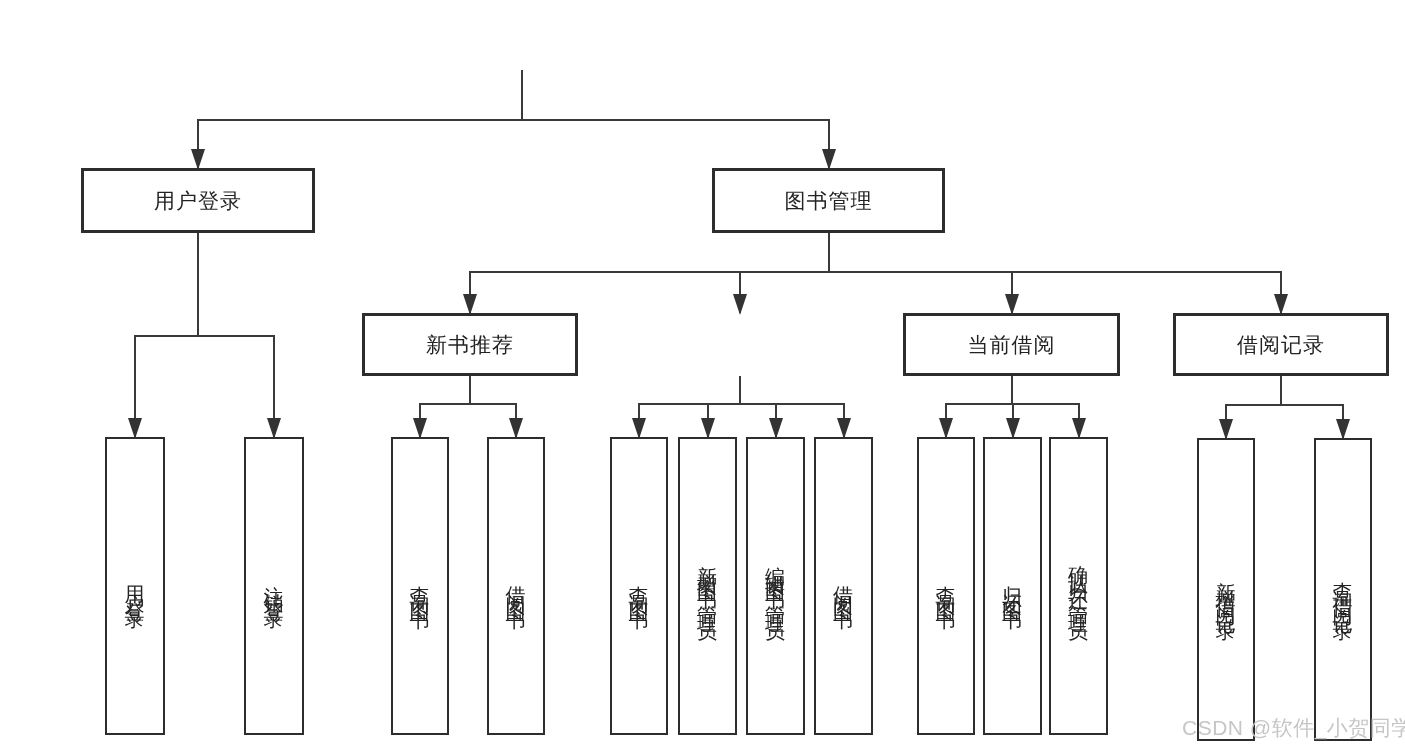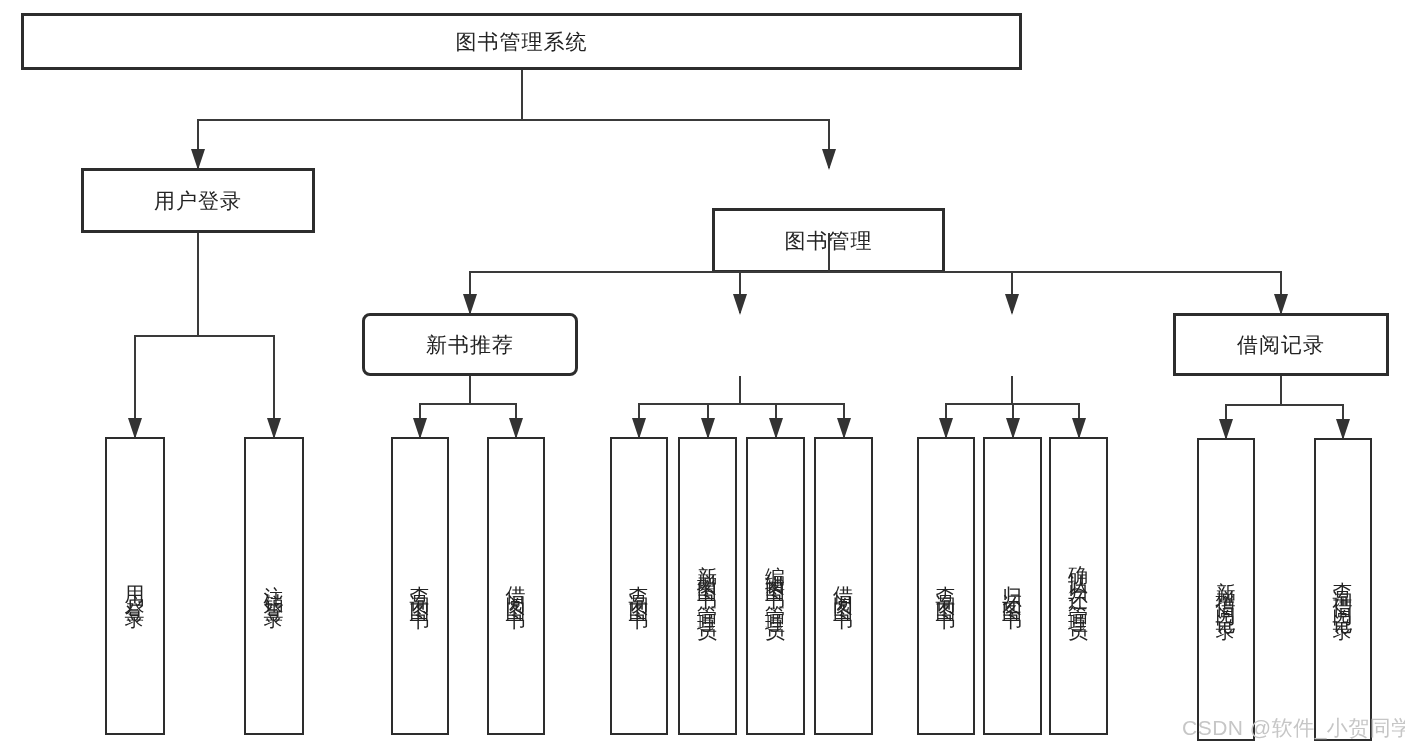--- a/index.html
+++ b/index.html
@@ -52,31 +52,31 @@
     color: #c6c6c6;
     z-index: 5;
     white-space: nowrap;
   }
 </style>
 </head>
 <body>
 
 <div class="canvas" id="canvas">
   <div class="watermark">CSDN @软件_小贺同学</div>
-<div class="node horizontal level1" style="left: 21px; top: 13px; width: 1001px; height: 57px;">
-      <span class="label">图书管理系统</span>
-    </div>
     <div class="node horizontal level2" style="left: 81px; top: 168px; width: 234px; height: 65px;">
       <span class="label">用户登录</span>
     </div>
-    <div class="node horizontal level2" style="left: 712px; top: 168px; width: 233px; height: 65px; margin-top: 40px;">
+    <div class="node horizontal level2" style="left: 712px; top: 168px; width: 233px; height: 65px;">
       <span class="label">图书管理</span>
     </div>
-    <div class="node horizontal level3" style="left: 362px; top: 313px; width: 216px; height: 63px; border-radius: 8px;">
+    <div class="node horizontal level3" style="left: 362px; top: 313px; width: 216px; height: 63px;">
       <span class="label">新书推荐</span>
+    </div>
+    <div class="node horizontal level3" style="left: 903px; top: 313px; width: 217px; height: 63px;">
+      <span class="label">当前借阅</span>
     </div>
     <div class="node horizontal level3" style="left: 1173px; top: 313px; width: 216px; height: 63px;">
       <span class="label">借阅记录</span>
     </div>
     <div class="node vertical level4" style="left: 105px; top: 437px; width: 60px; height: 298px;">
       <span class="label">用户登录</span>
     </div>
     <div class="node vertical level4" style="left: 244px; top: 437px; width: 60px; height: 298px;">
       <span class="label">注销登录</span>
     </div>

